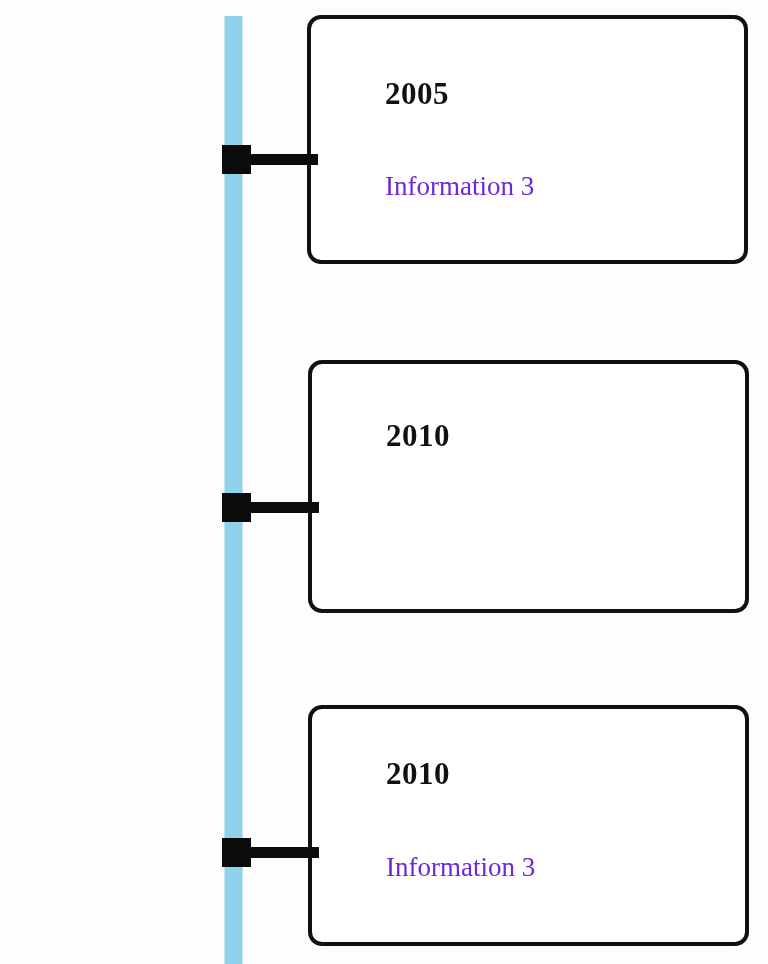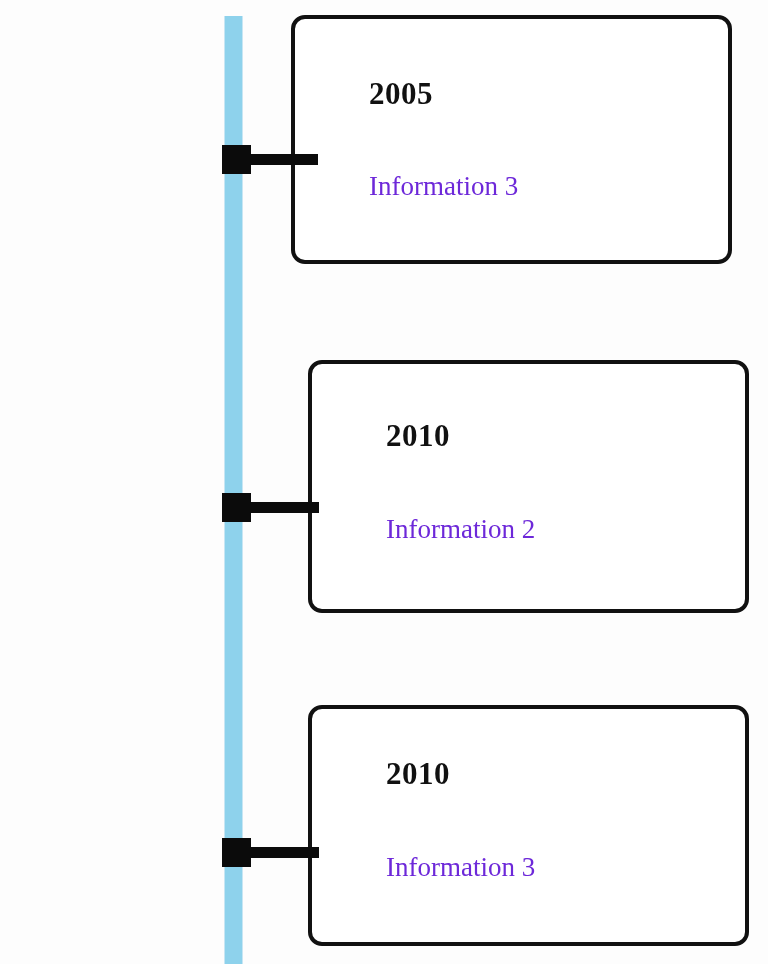--- a/index.html
+++ b/index.html
@@ -92,21 +92,21 @@
     font-weight: normal;
     font-size: 27px;
     line-height: 30px;
     color: #6d28d9;
     white-space: nowrap;
   }
 
   
   #entry-0 .node-marker   { left: 222px; top: 145px; }
   #entry-0 .node-connector{ left: 248px; top: 154px; width: 70px; }
-  #entry-0 .event-card    { left: 291px; top: 15px;  width: 441px; height: 249px; }
+  #entry-0 .event-card    { left: 307px; top: 15px;  width: 441px; height: 249px; }
   #entry-0 .event-year    { top: 58px; }
   #entry-0 .event-info    { top: 152px; }
 
   #entry-1 .node-marker   { left: 222px; top: 493px; }
   #entry-1 .node-connector{ left: 248px; top: 502px; width: 71px; }
   #entry-1 .event-card    { left: 308px; top: 360px; width: 441px; height: 253px; }
   #entry-1 .event-year    { top: 55px; }
   #entry-1 .event-info    { top: 150px; }
 
   #entry-2 .node-marker   { left: 222px; top: 838px; }
@@ -132,21 +132,20 @@
       </div>
     </div>
   </div>
 
   <div class="timeline-entry" id="entry-1">
     <div class="node-marker"></div>
     <div class="node-connector"></div>
     <div class="event-card">
       <div class="card-inner">
         <div class="event-year">2010</div>
-        <div class="event-info">Information 2</div>
       </div>
     </div>
   </div>
 
   <div class="timeline-entry" id="entry-2">
     <div class="node-marker"></div>
     <div class="node-connector"></div>
     <div class="event-card">
       <div class="card-inner">
         <div class="event-year">2010</div>

